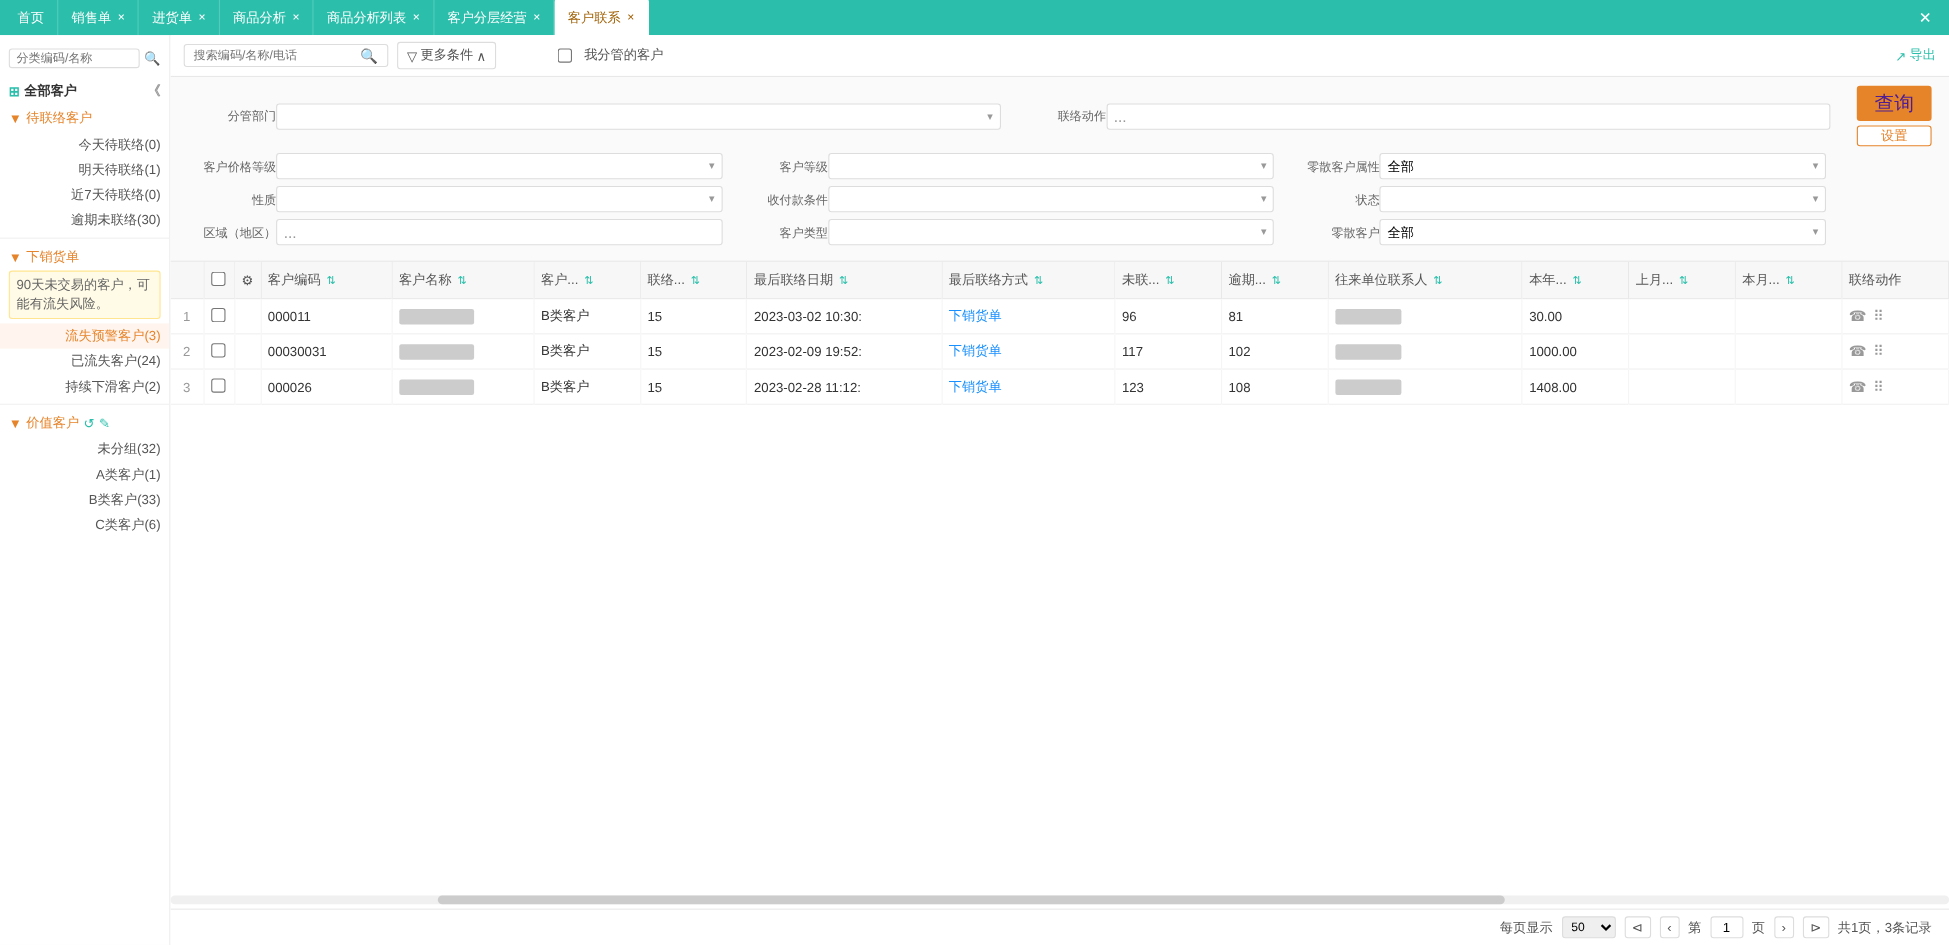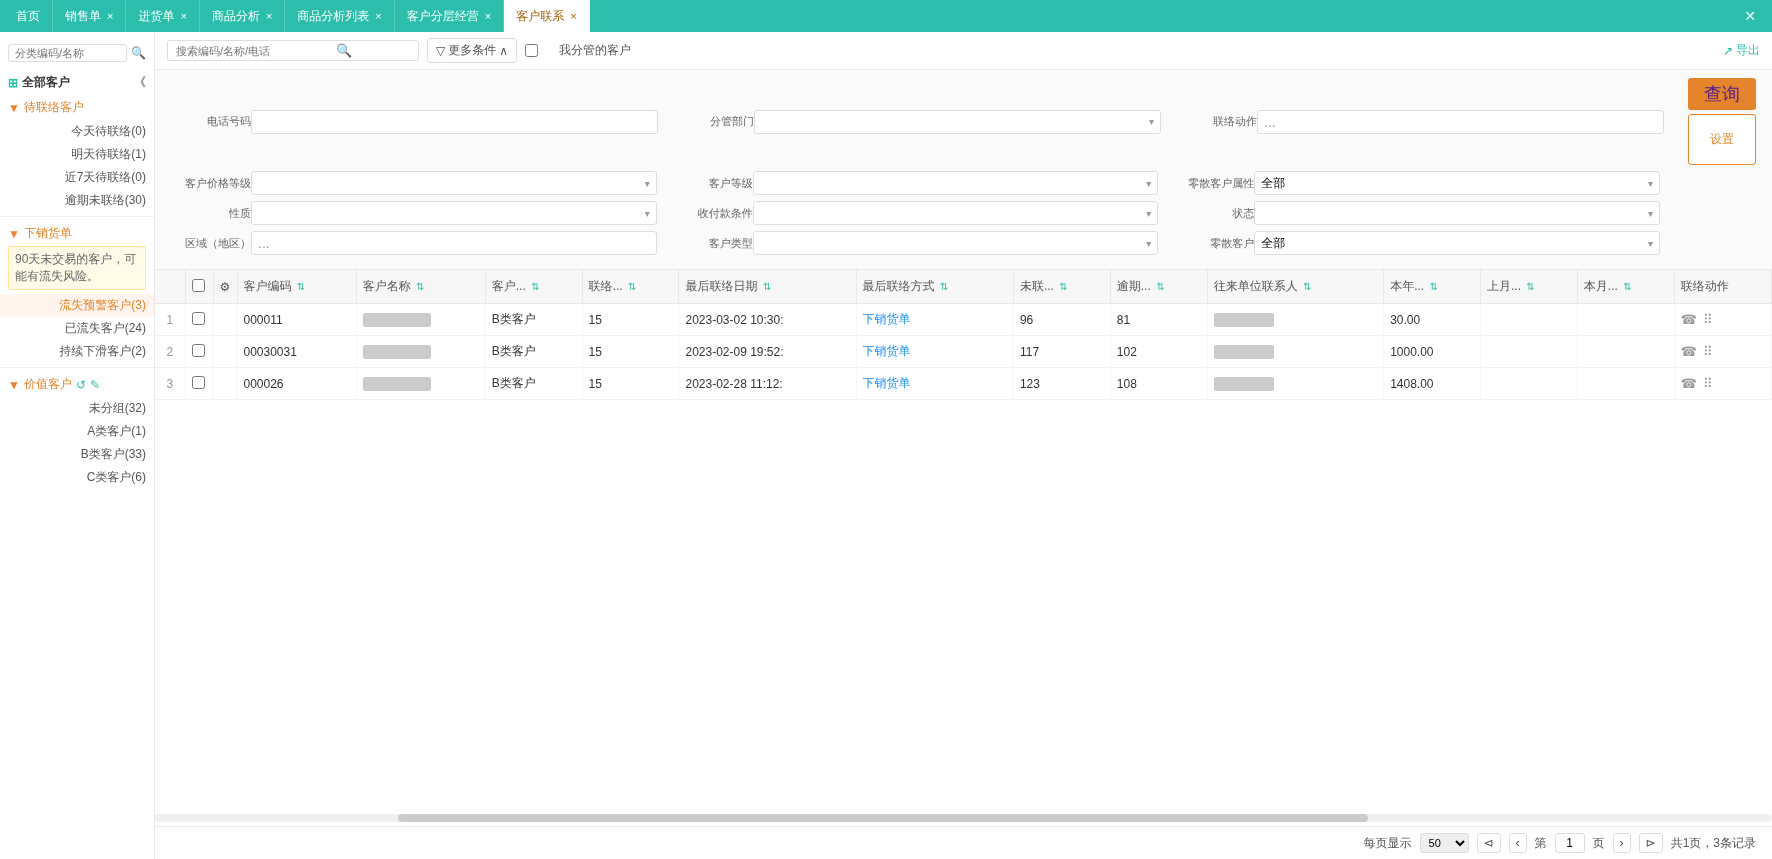--- a/index.html
+++ b/index.html
@@ -144,21 +144,21 @@
       border-bottom: 1px solid #e8e8e8;
       background: #fff;
       gap: 8px;
     }
     .filter-search-box {
       display: flex;
       align-items: center;
       border: 1px solid #ddd;
       border-radius: 3px;
       padding: 2px 8px;
-      width: 252px;
+      width: 186px;
     }
     .filter-search-box input {
       border: none;
       outline: none;
       font-size: 11px;
       width: 180px;
     }
     .filter-search-icon {
       color: #f5a623;
       cursor: pointer;
@@ -172,24 +172,25 @@
       border: 1px solid #ddd;
       border-radius: 3px;
       background: #fff;
       cursor: pointer;
       color: #555;
       font-size: 11px;
     }
     .filter-checkbox-label {
       display: flex;
       align-items: center;
-      gap: 21px;
+      gap: 11px;
       color: #555;
       cursor: pointer;
       font-size: 11px;
+      margin-left: 48px;
     }
     .export-btn {
       margin-left: auto;
       display: flex;
       align-items: center;
       gap: 3px;
       color: #2bbfab;
       cursor: pointer;
       font-size: 11px;
     }
@@ -258,21 +259,21 @@
       border-radius: 3px;
       padding: 4px 16px;
       cursor: pointer;
       font-size: 18px;
     }
     .settings-btn {
       background: #fff;
       color: #e6842a;
       border: 1px solid #e6842a;
       border-radius: 3px;
-      padding: 16px 16px;
+      padding: 0 16px;
       cursor: pointer;
       font-size: 12px;
     }
     .more-dots {
       color: #999;
       cursor: pointer;
       font-size: 14px;
     }
 
     
@@ -511,24 +512,20 @@
       <div class="export-btn">
         <span>↗</span>
         <span>导出</span>
       </div>
     </div>
 
     <div class="advanced-filter">
 
       <div class="filter-row">
         <div class="filter-field">
-          <label>电话号码</label>
-          <input class="field-input" type="text" style="flex: 1 1 0%;">
-        </div>
-        <div class="filter-field">
           <label>分管部门</label>
           <div class="field-select">
             <span class="field-select-arrow">▾</span>
           </div>
         </div>
         <div class="filter-field">
           <label>联络动作</label>
           <div class="field-select">
             <span class="more-dots">...</span>
           </div>

